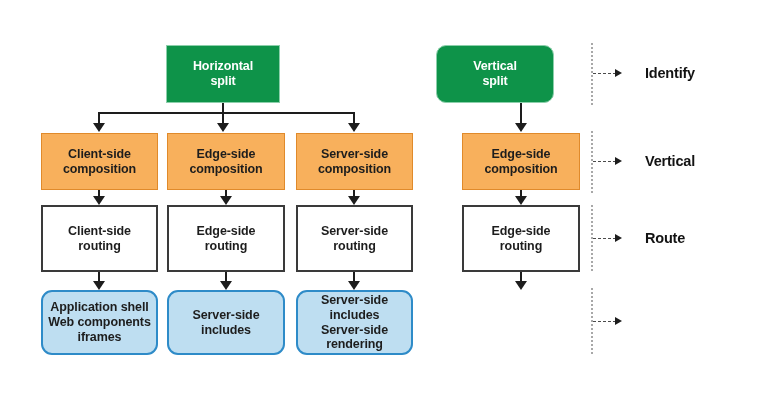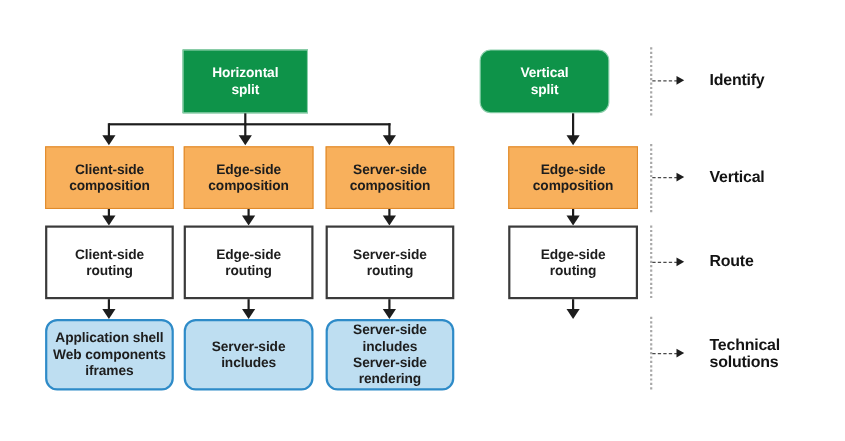--- a/index.html
+++ b/index.html
@@ -192,16 +192,14 @@
   <div class="stage-label" style="left:625px; top:153px;">Vertical</div>
 
   <div class="dotline" style="left:591px; top:205px; height:66px;"></div>
   <div class="dashline" style="left:593px; top:238px; width:23px;"></div>
   <div class="dash-arrow" style="left:615px; top:234px;"></div>
   <div class="stage-label" style="left:625px; top:230px;text-align:center;">Route</div>
 
   <div class="dotline" style="left:591px; top:288px; height:66px;"></div>
   <div class="dashline" style="left:593px; top:321px; width:23px;"></div>
   <div class="dash-arrow" style="left:615px; top:317px;"></div>
-  <div class="stage-label" style="left:625px; top:306px;">Technical
-solutions</div>
 
 </div>
 
 </body></html>

